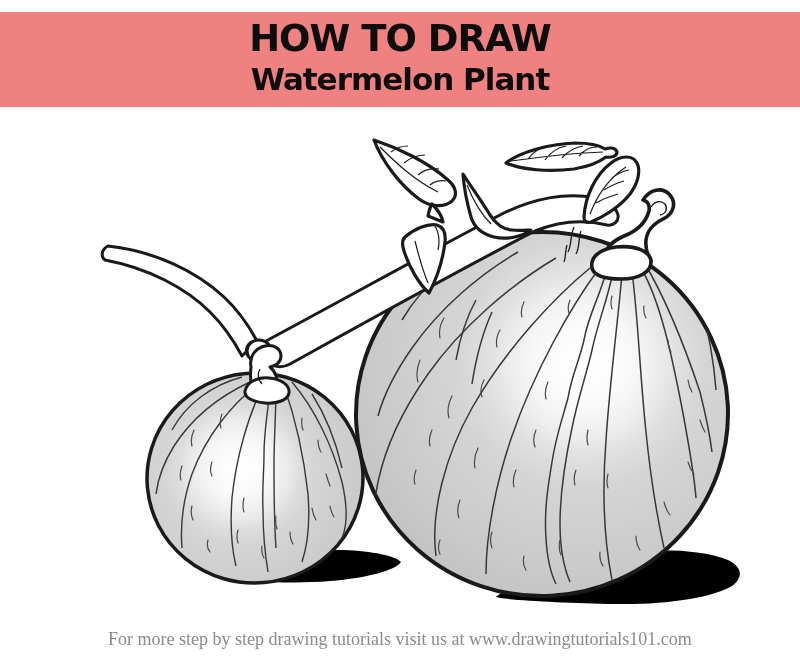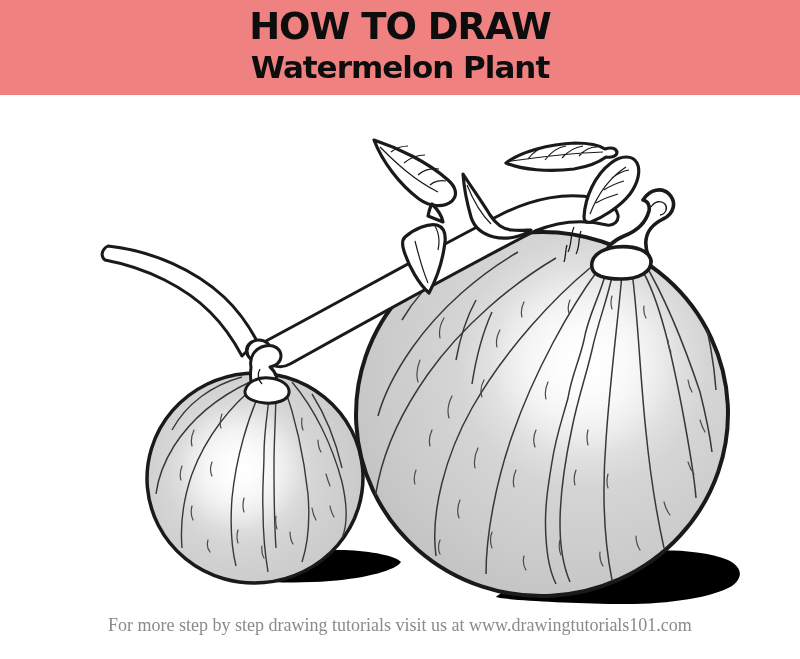--- a/index.html
+++ b/index.html
@@ -1,23 +1,23 @@
 <!DOCTYPE html>
 <html><head>
 <meta charset="utf-8">
 <style>
   html,body{margin:0;padding:0;background:#ffffff;}
   .stage{position:relative;width:800px;height:659px;background:#ffffff;overflow:hidden;
          font-family:"DejaVu Sans",sans-serif;}
-  .banner{position:absolute;left:0;top:0;width:800px;height:95px;
+  .banner{position:absolute;left:0;top:12px;width:800px;height:95px;
           display:flex;flex-direction:column;align-items:center;justify-content:center;}
   .banner h1{margin:0;font-size:37px;line-height:1.05;font-weight:bold;letter-spacing:-1px;}
   .banner h2{margin:4px;font-size:31px;line-height:1.05;font-weight:bold;letter-spacing:-1px;}
   .art{position:absolute;left:0;top:0;width:800px;height:659px;}
-  .footer{position:absolute;left:0;bottom:24px;width:800px;text-align:center;
+  .footer{position:absolute;left:0;bottom:10px;width:800px;text-align:center;
           font-family:"Liberation Serif","DejaVu Serif",serif;font-size:18px;line-height:20px;}
 </style>
 </head>
 <body>
 
 <div class="stage">
 
   <svg class="art" viewBox="0 0 800 659" xmlns="http://www.w3.org/2000/svg">
     <defs>
       <radialGradient id="gradBig" gradientUnits="userSpaceOnUse" cx="585" cy="365" r="250">

